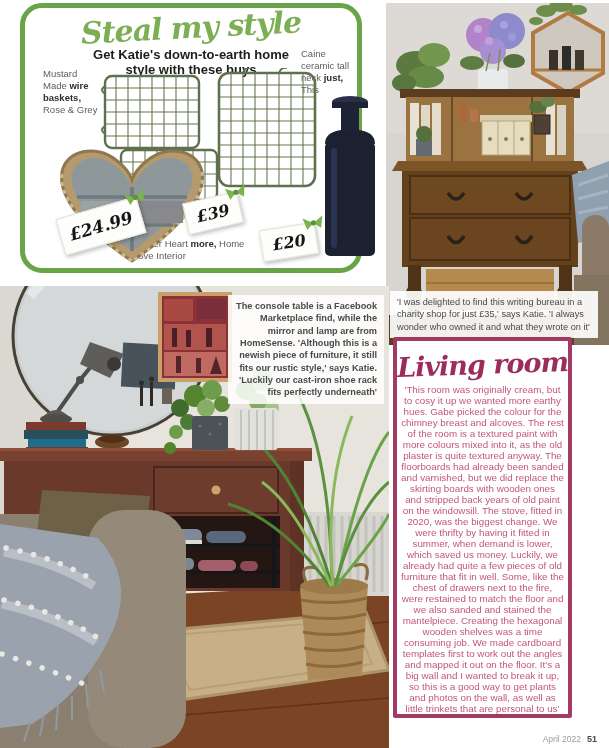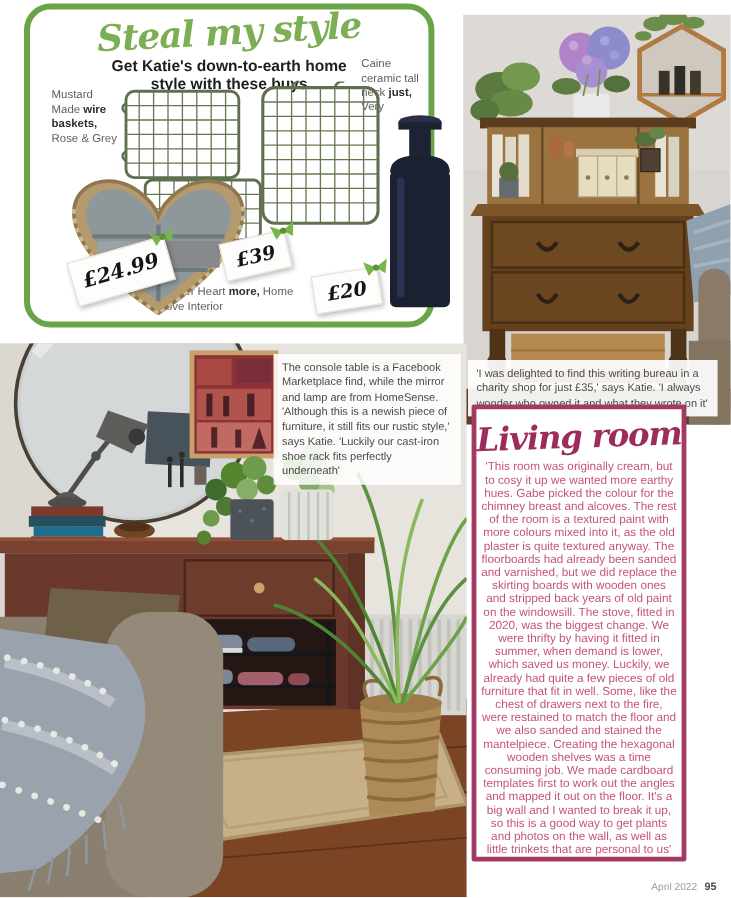--- a/index.html
+++ b/index.html
@@ -9,40 +9,40 @@
   
   .steal-box{position:absolute;left:20px;top:3px;width:342px;height:270px;
     background:#fff;border:5px solid var(--green,#69a449);border-radius:22px;box-sizing:border-box;}
   .steal-title{position:absolute;left:0;right:0;top:2px;text-align:center;
     font-family:"DejaVu Serif",serif;font-style:italic;font-weight:700;font-size:30px;
     color:var(--green_script,#7cae54);transform:rotate(-3deg);letter-spacing:-1px;}
   .steal-sub{position:absolute;left:56px;top:40px;width:220px;text-align:center;
     font-size:13px;font-weight:700;color:#1d1d1b;line-height:1.15;}
   .prod-label{position:absolute;font-size:9.5px;color:var(--label_grey,#5d5d5d);line-height:1.25;}
   .prod-label b{color:#2e2e2c;}
-  .lab-baskets{left:18px;top:66px;width:56px;}
+  .lab-baskets{left:18px;top:60px;width:56px;}
   .lab-vase{left:276px;top:40px;width:60px;}
   .lab-shelf{left:108px;top:230px;width:125px;}
   .prod{position:absolute;}
   .tag{position:absolute;background:#fdfdfb;border:1px solid #e3e3da;
     box-shadow:1px 2px 4px rgba(0,0,0,.28);display:flex;align-items:center;justify-content:center;
     font-family:"DejaVu Serif",serif;font-style:italic;font-weight:700;color:#141414;}
   .tag .bow{position:absolute;top:-9px;right:-12px;}
   .tag1{left:34px;top:199px;width:82px;height:36px;font-size:17px;transform:rotate(-16deg);}
   .tag2{left:160px;top:189px;width:54px;height:30px;font-size:16px;transform:rotate(-13deg);}
   .tag3{left:236px;top:218px;width:54px;height:30px;font-size:16px;transform:rotate(-9deg);}
 
   
   .photo{position:absolute;overflow:hidden;}
-  .photo-bureau{left:386px;top:12px;width:223px;height:342px;}
+  .photo-bureau{left:386px;top:3px;width:223px;height:342px;}
   .photo-living{left:0;top:286px;width:389px;height:462px;}
   .caption{position:absolute;background:rgba(255,255,255,.92);color:var(--caption_grey,#4a4a4a);
     font-size:9.2px;line-height:1.34;padding:5px 7px;box-sizing:border-box;}
   .cap-bureau{left:4px;bottom:7px;width:208px;text-align:left;}
-  .cap-console{left:228px;top:9px;width:156px;text-align:left;background:rgba(255,255,255,.85);}
+  .cap-console{left:228px;top:9px;width:156px;text-align:right;background:rgba(255,255,255,.85);font-weight:bold;}
 
   
   .living-box{position:absolute;left:393px;top:337px;width:179px;height:381px;background:#fff;
     border:4px solid var(--magenta,#a23a64);border-radius:2px;box-sizing:border-box;text-align:center;}
   .living-title{margin-top:8px;font-family:"DejaVu Serif",serif;font-style:italic;font-weight:700;
     font-size:27px;color:var(--magenta_script,#9c2c5c);transform:rotate(-2deg);letter-spacing:-1px;}
   .living-body{margin:4px auto 8px;width:163px;font-size:9.8px;line-height:11px;
     color:var(--pink_text,#c3557b);}
 
   
@@ -55,21 +55,21 @@
 <div class="page">
 
   <div class="steal-box">
     <div class="steal-title">Steal my style</div>
     <div class="steal-sub">Get Katie's down-to-earth home style with these buys</div>
 
     <div class="prod-label lab-baskets">
       <span>Mustard Made </span><b>wire baskets,</b><span> Rose &amp; Grey</span>
     </div>
     <div class="prod-label lab-vase">
-      <span>Caine ceramic tall neck </span><b>just,</b><span> Very</span>
+      <span>Caine ceramic tall neck </span><b>just,</b><span> This</span>
     </div>
     <div class="prod-label lab-shelf">
       <span>Wicker Heart </span><b>more,</b><span> Home Love Interior</span>
     </div>
 
     <svg class="prod" style="left:76px;top:64px" width="102" height="80" viewBox="0 0 102 80">
       <rect x="4" y="4" width="94" height="72" rx="7" fill="none" stroke="#5f7050" stroke-width="2.4"></rect>
       <g stroke="#66774f" stroke-width="1.1">
         <line x1="15" y1="4" x2="15" y2="76"></line>
           <line x1="27" y1="4" x2="27" y2="76"></line>
@@ -454,16 +454,16 @@
     </svg>
     <div class="caption cap-console">The console table is a Facebook Marketplace find, while the mirror and lamp are from HomeSense. 'Although this is a newish piece of furniture, it still fits our rustic style,' says Katie. 'Luckily our cast-iron shoe rack fits perfectly underneath'</div>
   </div>
 
   <div class="living-box">
     <div class="living-title">Living room</div>
     <div class="living-body">'This room was originally cream, but to cosy it up we wanted more earthy hues. Gabe picked the colour for the chimney breast and alcoves. The rest of the room is a textured paint with more colours mixed into it, as the old plaster is quite textured anyway. The floorboards had already been sanded and varnished, but we did replace the skirting boards with wooden ones and stripped back years of old paint on the windowsill. The stove, fitted in 2020, was the biggest change. We were thrifty by having it fitted in summer, when demand is lower, which saved us money. Luckily, we already had quite a few pieces of old furniture that fit in well. Some, like the chest of drawers next to the fire, were restained to match the floor and we also sanded and stained the mantelpiece. Creating the hexagonal wooden shelves was a time consuming job. We made cardboard templates first to work out the angles and mapped it out on the floor. It's a big wall and I wanted to break it up, so this is a good way to get plants and photos on the wall, as well as little trinkets that are personal to us'</div>
   </div>
 
   <div class="footer">
-    <span>April 2022</span><b>95</b>
+    <span>April 2022</span><b>51</b>
   </div>
 
 </div>
 
 </body></html>

